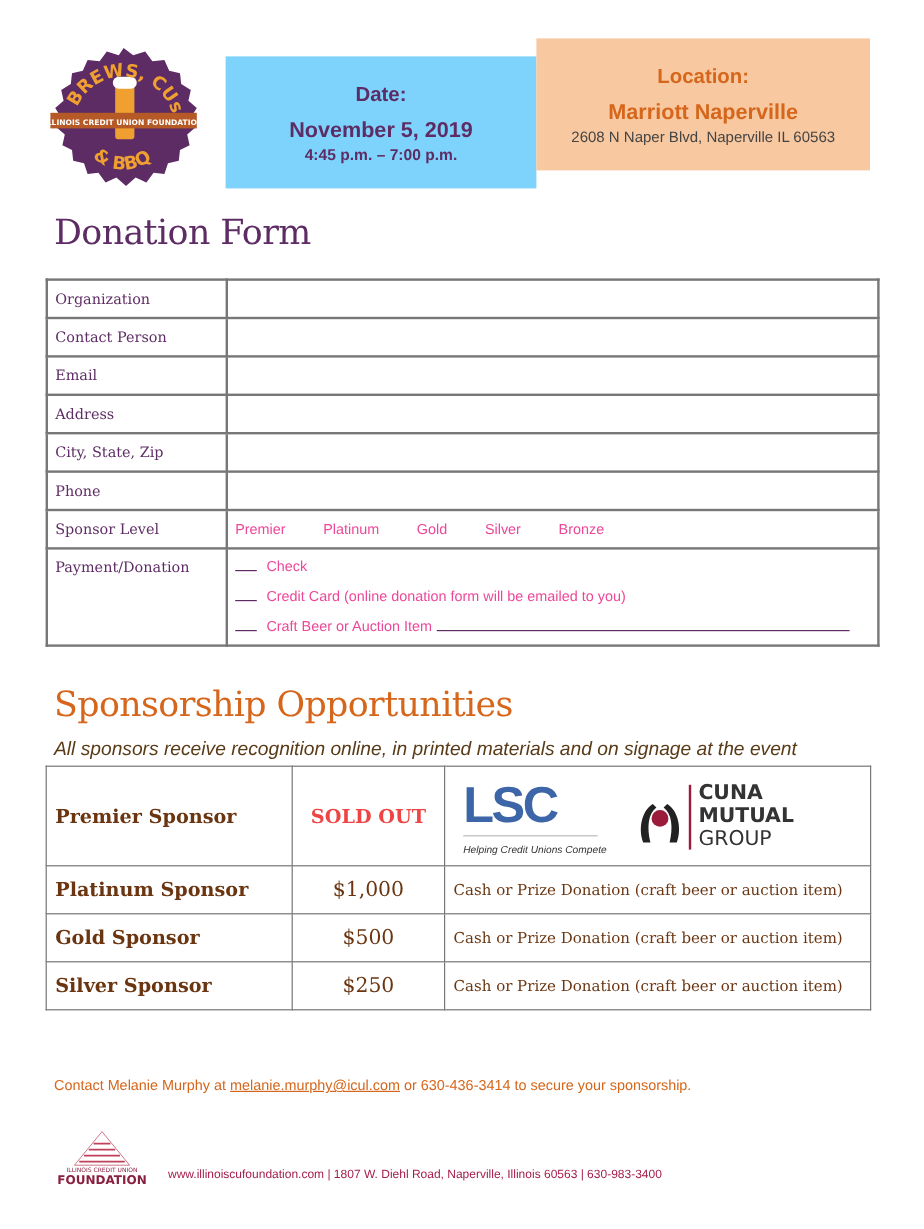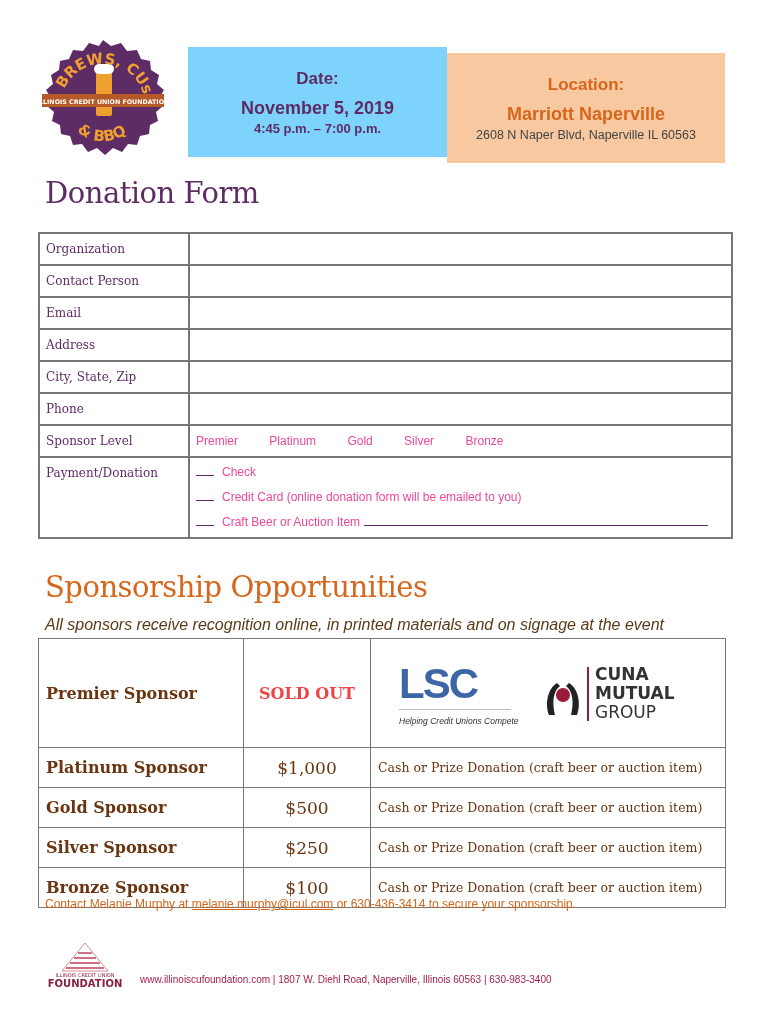--- a/index.html
+++ b/index.html
@@ -2,21 +2,21 @@
 <html><head>
 <meta charset="utf-8">
 <style>
   html,body{margin:0;padding:0;background:#fff;}
   body{width:770px;height:1024px;position:relative;overflow:hidden;font-family:"DejaVu Serif",serif;}
   .abs{position:absolute;}
   
   .logo{left:38px;top:38px;width:130px;height:125px;}
   
   .hdr-date{left:188px;top:47px;width:259px;height:110px;background:#7dd3fc;text-align:center;color:#5e2c64;font-family:"Liberation Sans",sans-serif;font-weight:bold;}
-  .hdr-loc{left:447px;top:53px;width:278px;height:110px;background:#f8c8a0;text-align:center;color:#d5661b;font-family:"Liberation Sans",sans-serif;font-weight:bold;}
+  .hdr-loc{left:447px;top:32px;width:278px;height:110px;background:#f8c8a0;text-align:center;color:#d5661b;font-family:"Liberation Sans",sans-serif;font-weight:bold;}
   .hdr-label{margin-top:22px;font-size:17px;}
   .hdr-main{margin-top:9px;font-size:18px;}
   .hdr-sub{margin-top:2px;font-size:13px;}
   .hdr-addr{margin-top:3px;font-size:12.5px;font-weight:normal;color:#444;}
   h1.title{left:45px;top:176px;margin:0;font-size:29px;font-weight:normal;color:#5e2c64;font-family:"DejaVu Serif",serif;letter-spacing:-0.5px;}
   
   table.form{left:38px;top:232px;width:695px;border-collapse:collapse;font-size:12.5px;color:#5e2c64;}
   table.form td{border:2px solid #777;height:30px;padding:0 6px;vertical-align:middle;}
   table.form td.lbl{width:136px;font-family:"DejaVu Serif",serif;font-size:12px;}
   table.form td.val{font-family:"Liberation Sans",sans-serif;color:#ec4899;font-size:12px;}
@@ -127,21 +127,21 @@
   </table>
 
 <h2 class="abs sp">Sponsorship Opportunities</h2>
 <div class="abs sp-sub">All sponsors receive recognition online, in printed materials and on signage at the event</div>
 
 <table class="abs spt">
   <tbody>
       <tr style="height:78px">
     <td class="sp-name">Premier Sponsor</td>
     <td class="sp-price sp-sold">SOLD OUT</td>
-    <td style="padding:16px;">
+    <td style="padding:3px;">
       <div class="logos">
         <div style="position:absolute;left:12px;top:8px;width:120px;">
           <div style="font-family:'Liberation Sans',sans-serif;font-weight:bold;font-size:42px;color:#3d66a8;line-height:42px;letter-spacing:-2px;">LSC</div>
           <div style="border-top:1px solid #bbb;margin-top:4px;width:112px;"></div>
           <div style="font-family:'Liberation Sans',sans-serif;font-style:italic;font-size:8.5px;color:#333;margin-top:6px;">Helping Credit Unions Compete</div>
         </div>
         <div style="position:absolute;left:156px;top:10px;width:140px;height:60px;">
           <svg width="40" height="44" viewBox="0 0 40 44" style="position:absolute;left:0;top:10px;">
             <path d="M6,40 C2,30 4,14 14,8 L17,11 C10,16 9,28 12,40 Z" fill="#222"></path>
             <path d="M34,40 C38,30 36,14 26,8 L23,11 C30,16 31,28 28,40 Z" fill="#222"></path>
@@ -165,25 +165,20 @@
   <tr style="height:40px">
     <td class="sp-name">Gold Sponsor</td>
     <td class="sp-price">$500</td>
     <td class="sp-desc">Cash or Prize Donation (craft beer or auction item)</td>
   </tr>
   <tr style="height:40px">
     <td class="sp-name">Silver Sponsor</td>
     <td class="sp-price">$250</td>
     <td class="sp-desc">Cash or Prize Donation (craft beer or auction item)</td>
   </tr>
-  <tr style="height:40px">
-    <td class="sp-name">Bronze Sponsor</td>
-    <td class="sp-price">$100</td>
-    <td class="sp-desc">Cash or Prize Donation (craft beer or auction item)</td>
-  </tr>
 </tbody>
   </table>
 
 <div class="abs contact">
   <span>Contact Melanie Murphy at </span><a>melanie.murphy@icul.com</a><span> or 630-436-3414 to secure your sponsorship.</span>
 </div>
 
 <div class="abs footer-logo">
   <svg width="90" height="48" viewBox="0 0 90 48">
     <polygon points="45,2 22,30 68,30" fill="#fff" stroke="#c0405a" stroke-width="0.6"></polygon>

